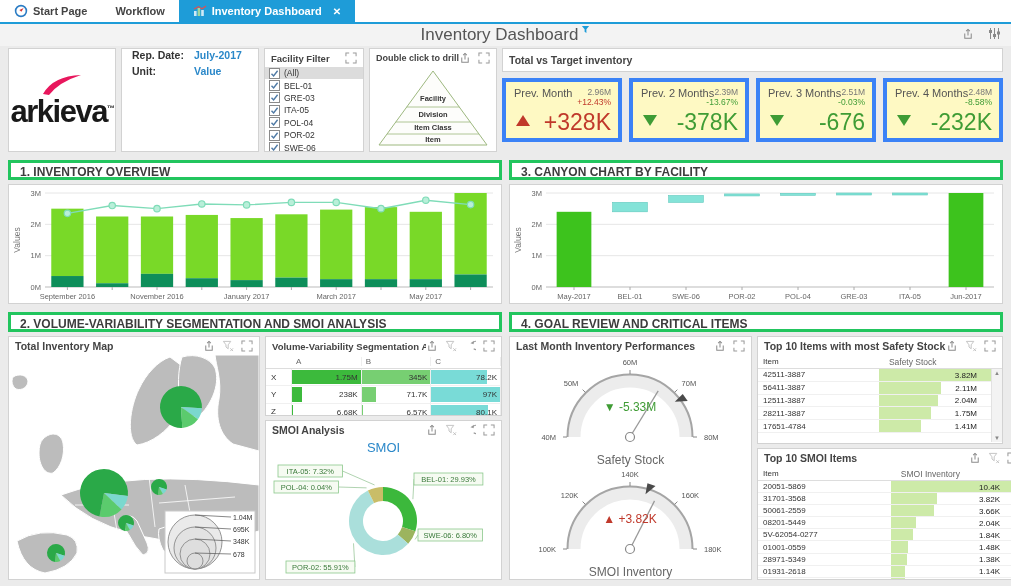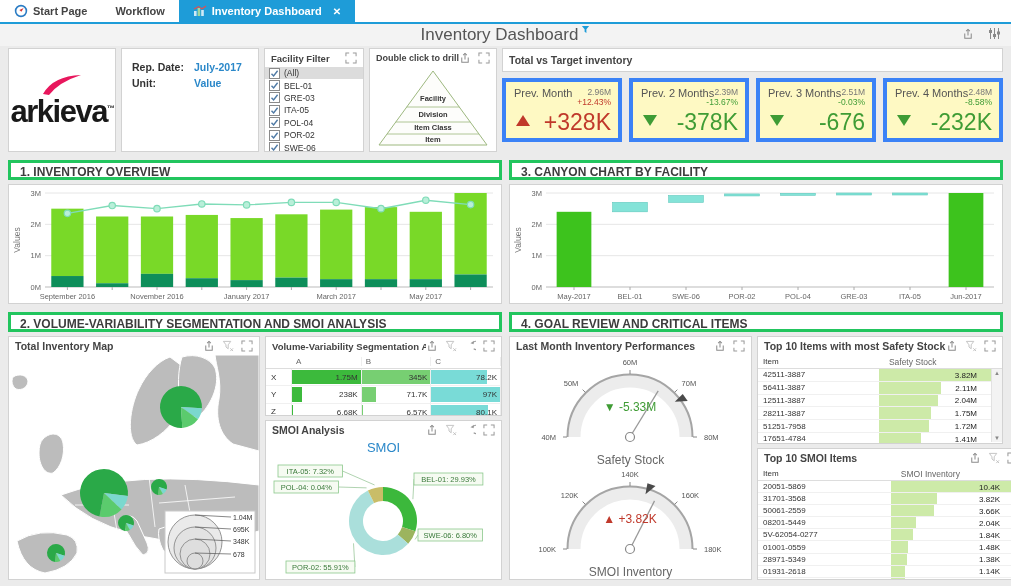--- a/index.html
+++ b/index.html
@@ -20,21 +20,21 @@
   .phead{height:18px;display:flex;align-items:center;padding:0 6px;}
   .ptitle{flex:1;font-size:10.5px;font-weight:bold;color:#444;white-space:nowrap;overflow:hidden;}
   .picons{display:flex;gap:7px;align-items:center;}
   .pic{display:inline-flex;align-items:center;opacity:.85;cursor:pointer;}
   .sechead{position:absolute;background:#fff;border:3px solid #22c55e;box-sizing:border-box;font-size:12px;font-weight:bold;color:#3c3c3c;line-height:18px;padding-left:9px;}
   
   .logo{display:flex;flex-direction:column;align-items:center;justify-content:center;height:100%;}
   .logotext{font-size:31px;font-weight:bold;letter-spacing:-1.5px;color:#191919;line-height:26px;}
   .tm{font-size:8px;vertical-align:super;}
   
-  .ri{padding:12px 10px;font-size:10.5px;}
+  .ri{padding:0 10px;font-size:10.5px;}
   .rirow{display:flex;margin-bottom:4px;}
   .rilab{width:62px;font-weight:bold;color:#333;}
   .rival{color:#2b88c9;font-weight:bold;}
   
   .flist{font-size:8.5px;color:#333;}
   .fitem{display:flex;align-items:center;gap:4px;height:12.4px;padding-left:4px;cursor:pointer;}
   .fitem.sel{background:#dcdcdc;}
   .cbox{width:9px;height:9px;border:1px solid #8a8a8a;background:#fff;display:inline-flex;align-items:center;justify-content:center;}
   
   .kcard{position:absolute;background:#fef9c3;border:4px solid #3b82f6;box-sizing:border-box;text-align:center;}
@@ -777,27 +777,20 @@
           </div>
         </div>
         <div class="trow" style="height: 11.8px;">
           <div class="tcell-item">28211-3887</div>
           <div class="tcell-val">
             <div class="tbar" style="width:46%"></div>
             <span class="tval">1.75M</span>
           </div>
         </div>
         <div class="trow" style="height: 11.8px;">
-          <div class="tcell-item">51251-7958</div>
-          <div class="tcell-val">
-            <div class="tbar" style="width:45%"></div>
-            <span class="tval">1.72M</span>
-          </div>
-        </div>
-        <div class="trow" style="height: 11.8px;">
           <div class="tcell-item">17651-4784</div>
           <div class="tcell-val">
             <div class="tbar" style="width:37%"></div>
             <span class="tval">1.41M</span>
           </div>
         </div>
       </div>
     <div class="sbar">
         <span class="sarr">▲</span>
         <span class="sarr">▼</span>

